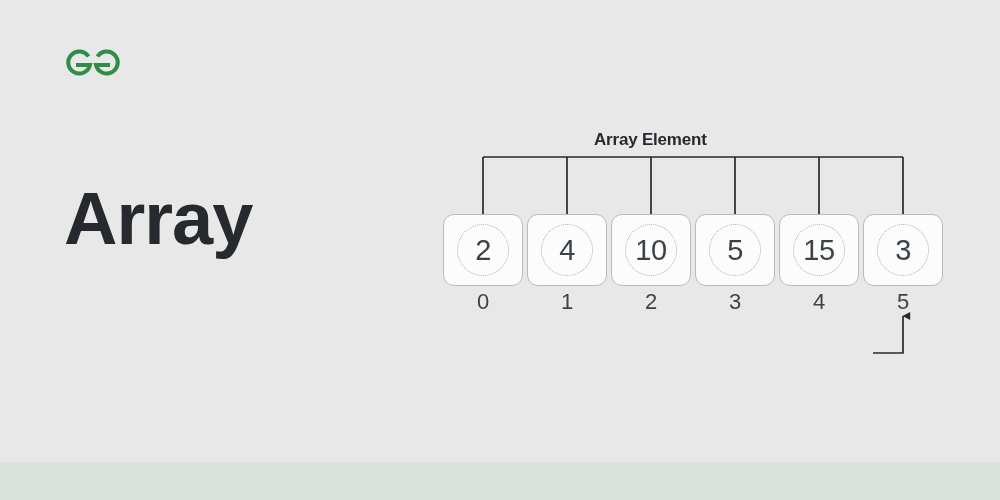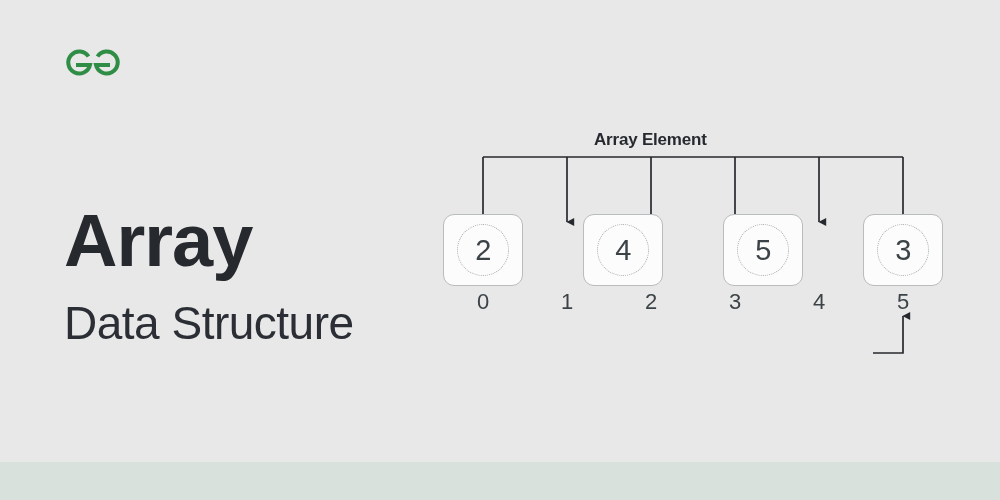--- a/index.html
+++ b/index.html
@@ -40,21 +40,20 @@
     width: 62px;
     height: 34px;
   }
 
   
   #title-block {
     position: absolute;
     left: 64px;
     top: 182px;
     width: 380px;
-    margin-top: 22px;
   }
   #page-title {
     font-family: "Liberation Sans", sans-serif;
     font-size: 74px;
     font-weight: bold;
     color: #26292e;
     letter-spacing: -1px;
     line-height: 1.0;
     margin: 0;
     white-space: nowrap;
@@ -179,21 +178,20 @@
     <svg width="62" height="34" viewBox="0 0 62 34" xmlns="http://www.w3.org/2000/svg">
       <g fill="none" stroke="#2f8d46" stroke-width="4">
         <path d="M26.5 8.5 A11 11 0 1 0 28 17 L14 17" stroke-linecap="butt"></path>
         <path d="M35.5 8.5 A11 11 0 1 1 34 17 L48 17" stroke-linecap="butt"></path>
       </g>
     </svg>
   </div>
 
   <div id="title-block">
     <div id="page-title">Array</div>
-    <div id="page-subtitle">Data Structure</div>
   </div>
 
   <svg id="diagram" viewBox="0 0 1000 500" xmlns="http://www.w3.org/2000/svg">
     <defs>
       <marker id="arrow-down" markerWidth="9" markerHeight="9" refX="4.5" refY="7.6" orient="auto" markerUnits="userSpaceOnUse">
         <path d="M0.6,0.4 L4.5,8.2 L8.4,0.4 Z" fill="#26292e"></path>
       </marker>
       <marker id="arrow-up" markerWidth="9" markerHeight="9" refX="4.5" refY="1.2" orient="auto" markerUnits="userSpaceOnUse">
         <path d="M0.6,8.4 L4.5,0.6 L8.4,8.4 Z" fill="#26292e"></path>
       </marker>
@@ -218,21 +216,29 @@
     <div class="array-cell">
       <div class="cell-ring"></div>
       <div class="cell-value">2</div>
     </div>
     <div class="array-cell">
       <div class="cell-ring"></div>
       <div class="cell-value">4</div>
     </div>
     <div class="array-cell">
       <div class="cell-ring"></div>
+      <div class="cell-value">10</div>
+    </div>
+    <div class="array-cell">
+      <div class="cell-ring"></div>
       <div class="cell-value">5</div>
+    </div>
+    <div class="array-cell">
+      <div class="cell-ring"></div>
+      <div class="cell-value">15</div>
     </div>
     <div class="array-cell">
       <div class="cell-ring"></div>
       <div class="cell-value">3</div>
     </div>
   </div>
 
   <div id="index-row">
     <div class="index-label">0</div>
     <div class="index-label">1</div>

